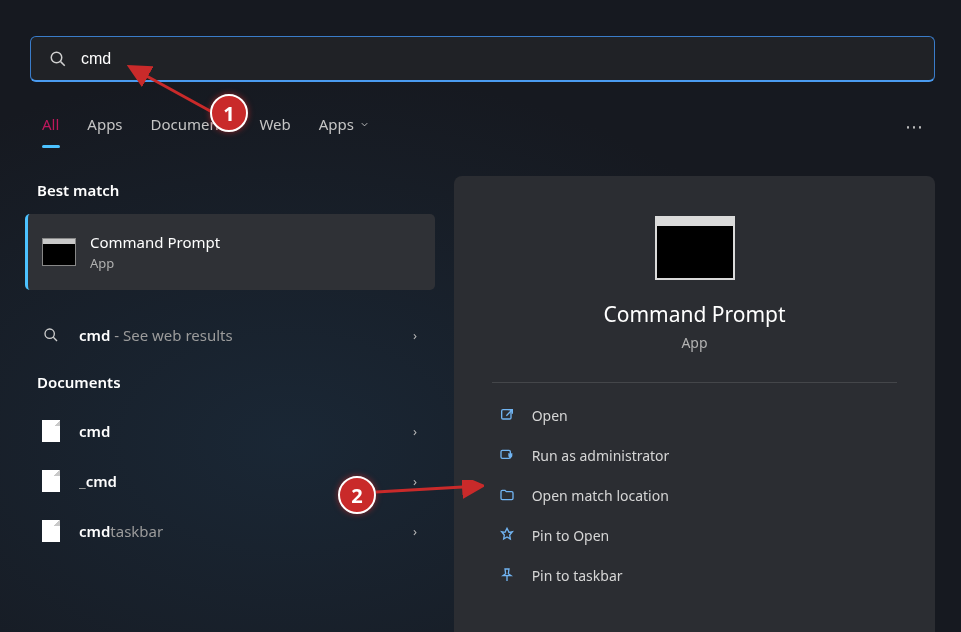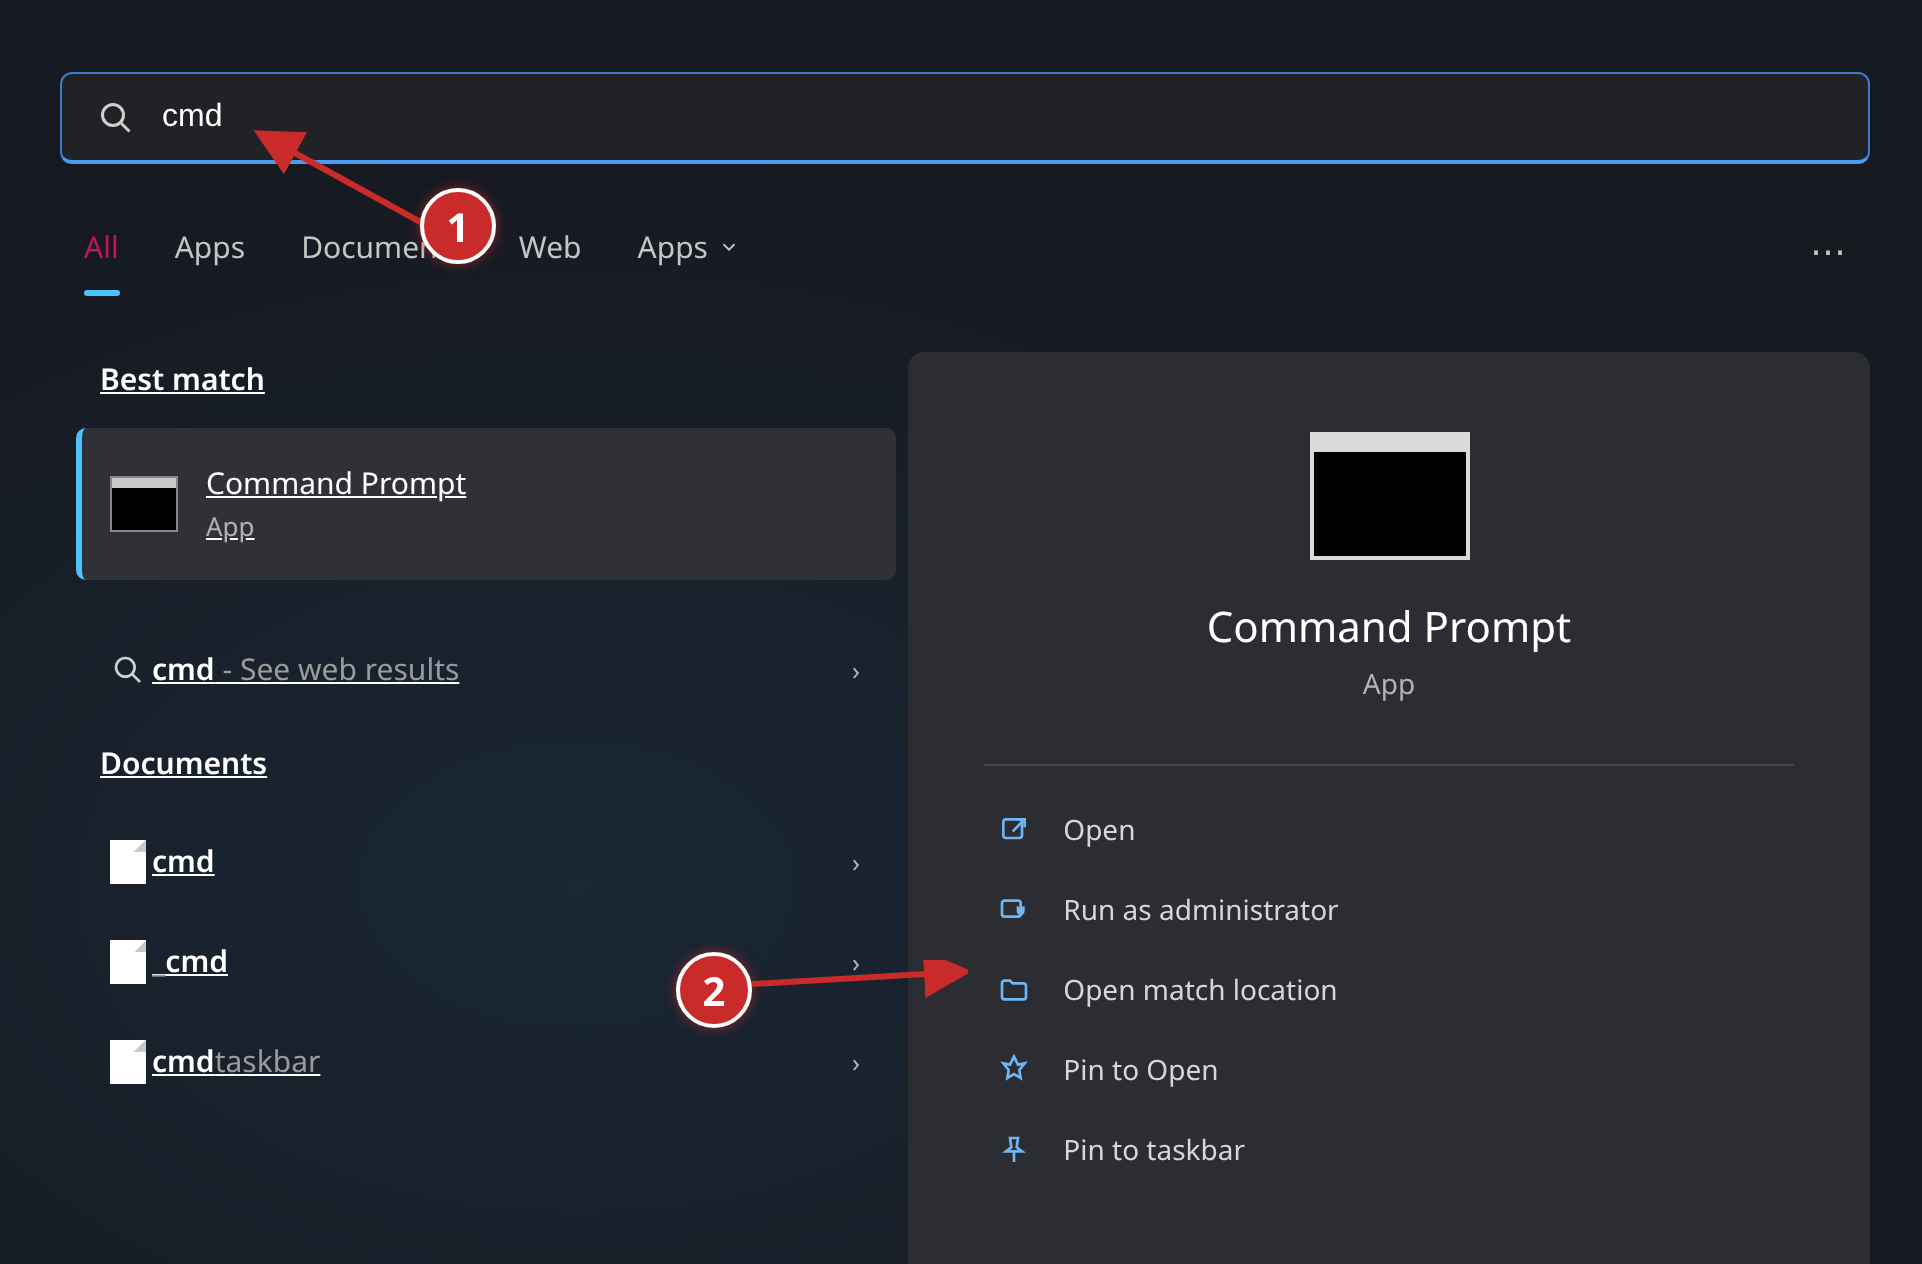--- a/index.html
+++ b/index.html
@@ -66,23 +66,22 @@
     top:114px;
     right:36px;
     color:#c5c5c5;
     font-size:18px;
     letter-spacing:2px;
     cursor:pointer;
   }
   .left-col {
     position:absolute;
     top:180px;
-    left:38px;
+    left:25px;
     width:410px;
-    text-decoration:underline;
   }
   .section-title {
     font-size:15px;
     font-weight:600;
     color:#fff;
     margin: 0 0 14px 12px;
   }
   .best-match-card {
     background:#2f3136;
     border-radius:5px;
@@ -104,20 +103,21 @@
     content:"";
     position:absolute;top:0;left:0;right:0;height:5px;background:#c9c9c9;
   }
   .best-match-text .line1 { font-size:15px; color:#fff; }
   .best-match-text .line2 { font-size:13px; color:#b0b0b0; margin-top:2px; }
   .list-row {
     height:50px;
     display:flex;
     align-items:center;
     padding:0 14px;
+    gap:16px;
     cursor:pointer;
     position:relative;
   }
   .list-row .chev {
     position:absolute; right:18px; color:#b5b5b5; font-size:13px;
   }
   .row-icon { width:24px; display:flex; justify-content:center; }
   .row-text { font-size:15px; color:#fff; }
   .row-text .muted { color:#9b9b9b; }
   .row-text .qbold { font-weight:600; }

